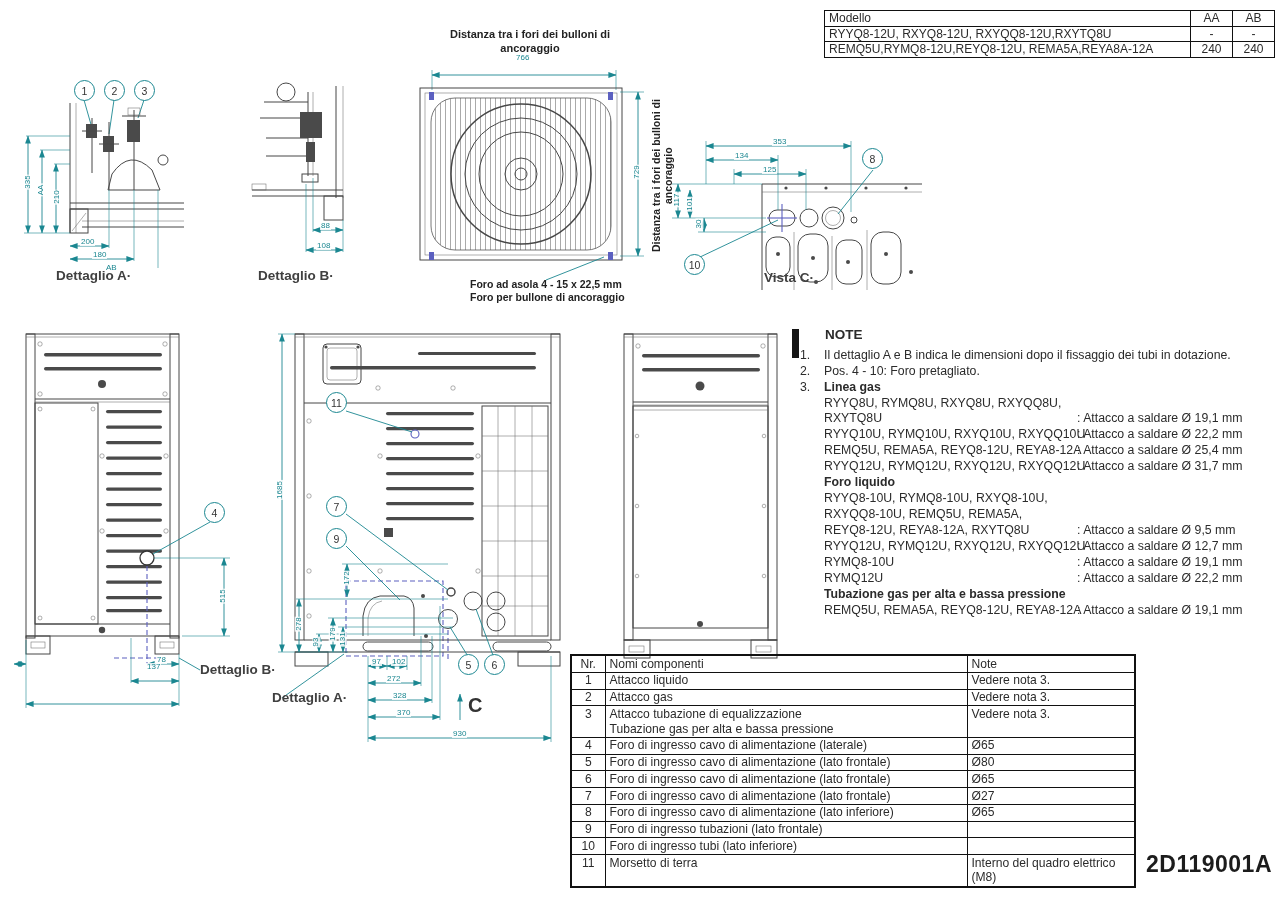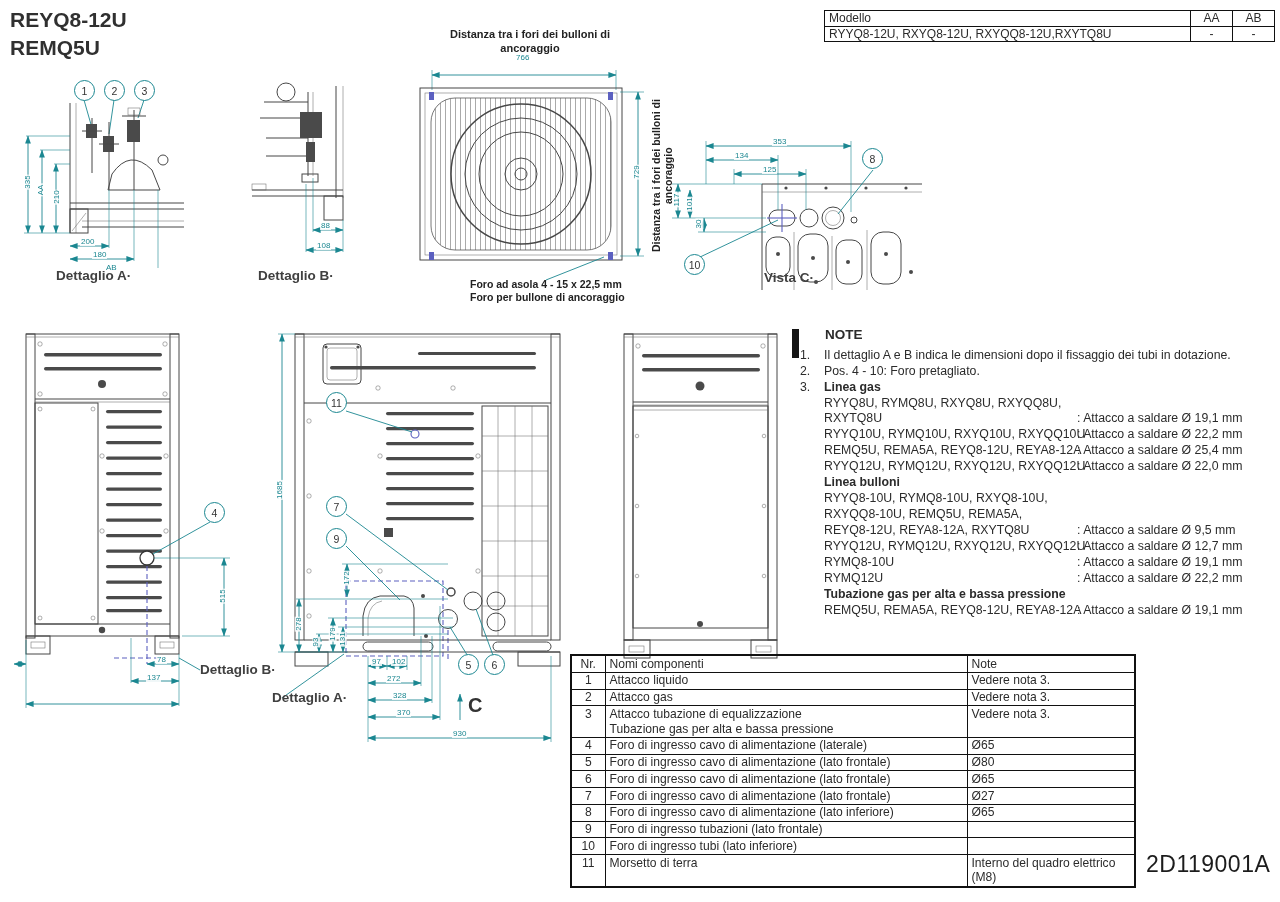--- a/index.html
+++ b/index.html
@@ -66,56 +66,57 @@
 
   
   .comp-table{position:absolute;left:570px;top:654px;border-collapse:collapse;
     font-size:12.1px;border:2px solid #111;}
   .comp-table td,.comp-table th{border:1px solid #111;padding:0.5px 4px;font-weight:normal;
     text-align:left;line-height:1.22;vertical-align:top;}
   .comp-table .nr{width:34px;text-align:center;}
   .comp-table .nm{width:362px;}
   .comp-table .nt{width:168px;}
 
-  .drawing-code{position:absolute;left:1146px;top:851px;font-size:23px;font-weight:normal;
+  .drawing-code{position:absolute;left:1146px;top:851px;font-size:23px;font-weight:bold;
     letter-spacing:.5px;color:#1c1c1c;}
 </style>
 </head>
 <body>
 
 <div class="page">
 
   <svg width="0" height="0" style="position:absolute">
     <defs>
       <marker id="arw" viewBox="0 0 10 10" refX="9.5" refY="5" markerWidth="8" markerHeight="8" markerUnits="userSpaceOnUse" orient="auto-start-reverse">
         <path d="M0 1.4 L10 5 L0 8.6 Z" fill="#1b8791"></path>
       </marker>
       <pattern id="grl" width="5" height="4" patternUnits="userSpaceOnUse">
         <rect width="5" height="4" fill="#ffffff"></rect>
         <line x1="2.5" y1="0" x2="2.5" y2="4" stroke="#707070" stroke-width="0.6"></line>
       </pattern>
     </defs>
   </svg>
 
-  <div class="titles">
-    <div>REYQ8-12U</div>
-    <div>REMQ5U</div>
-  </div>
 
   <table class="model-table">
     <tbody>
         <tr>
       <th style="width:366px">Modello</th>
       <th class="num">AA</th>
       <th class="num">AB</th>
     </tr>
     <tr>
       <td>RYYQ8-12U, RXYQ8-12U, RXYQQ8-12U,RXYTQ8U</td>
       <td class="num">-</td>
       <td class="num">-</td>
+    </tr>
+    <tr>
+      <td>REMQ5U,RYMQ8-12U,REYQ8-12U, REMA5A,REYA8A-12A</td>
+      <td class="num">240</td>
+      <td class="num">240</td>
     </tr>
   </tbody>
     </table>
 
   <div class="view" style="left:12px;top:78px;width:222px;height:212px">
     <svg width="222" height="190">
 
       <line class="d" x1="72" y1="22" x2="80" y2="50"></line>
       <line class="d" x1="102" y1="22" x2="97" y2="56"></line>
       <line class="d" x1="132" y1="22" x2="126" y2="40"></line>
@@ -375,21 +376,21 @@
       <line class="d" x1="117" y1="375" x2="165" y2="375" marker-start="url(#arw)" marker-end="url(#arw)"></line>
       <line class="d" x1="12" y1="398" x2="165" y2="398" marker-start="url(#arw)" marker-end="url(#arw)"></line>
       <line class="d" x1="0" y1="358" x2="12" y2="358" marker-start="url(#arw)" marker-end="url(#arw)"></line>
       <line class="dt" x1="12" y1="334" x2="12" y2="402"></line>
 
       <line class="d" x1="165" y1="352" x2="186" y2="364"></line>
     </svg>
     <span class="callout" style="left:190px;top:196px">4</span>
     <span class="dim v" style="left:201px;top:286px">515</span>
     <span class="dim" style="left:142px;top:350px">78</span>
-    <span class="dim" style="left:132px;top:368px">137</span>
+    <span class="dim" style="left:132px;top:357px">137</span>
     <div class="view-label" style="left:186px;top:356px">Dettaglio B·</div>
   </div>
 
   <div class="view" style="left:268px;top:306px;width:335px;height:448px">
     <svg width="335" height="448">
 
       <rect class="s" x="27" y="28" width="9" height="306"></rect>
       <rect class="s" x="283" y="28" width="9" height="306"></rect>
       <line class="s" x1="27" y1="28" x2="292" y2="28"></line>
       <line class="t" x1="27" y1="31" x2="292" y2="31"></line>
@@ -568,23 +569,23 @@
     <div class="note-grid">
       <span>RYYQ8U, RYMQ8U, RXYQ8U, RXYQQ8U,</span>
         <span></span>
       <span>RXYTQ8U</span>
         <span>: Attacco a saldare Ø 19,1 mm</span>
       <span>RYYQ10U, RYMQ10U, RXYQ10U, RXYQQ10U</span>
         <span>: Attacco a saldare Ø 22,2 mm</span>
       <span>REMQ5U, REMA5A, REYQ8-12U, REYA8-12A</span>
         <span>: Attacco a saldare Ø 25,4 mm</span>
       <span>RYYQ12U, RYMQ12U, RXYQ12U, RXYQQ12U</span>
-        <span>: Attacco a saldare Ø 22,0 mm</span>
-    </div>
-    <div class="note-sub-title">Linea bulloni</div>
+        <span>: Attacco a saldare Ø 31,7 mm</span>
+    </div>
+    <div class="note-sub-title">Foro liquido</div>
     <div class="note-grid">
       <span>RYYQ8-10U, RYMQ8-10U, RXYQ8-10U,</span>
         <span></span>
       <span>RXYQQ8-10U, REMQ5U, REMA5A,</span>
         <span></span>
       <span>REYQ8-12U, REYA8-12A, RXYTQ8U</span>
         <span>: Attacco a saldare Ø 9,5 mm</span>
       <span>RYYQ12U, RYMQ12U, RXYQ12U, RXYQQ12U</span>
         <span>: Attacco a saldare Ø 12,7 mm</span>
     </div>

